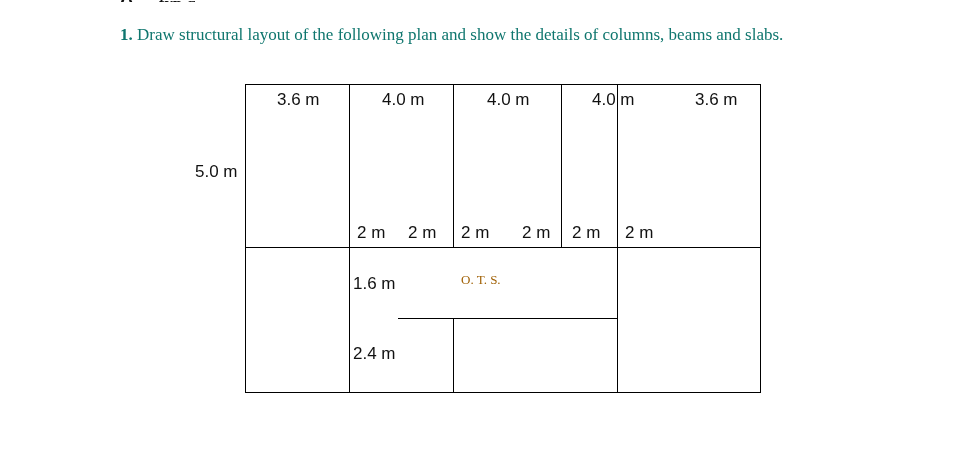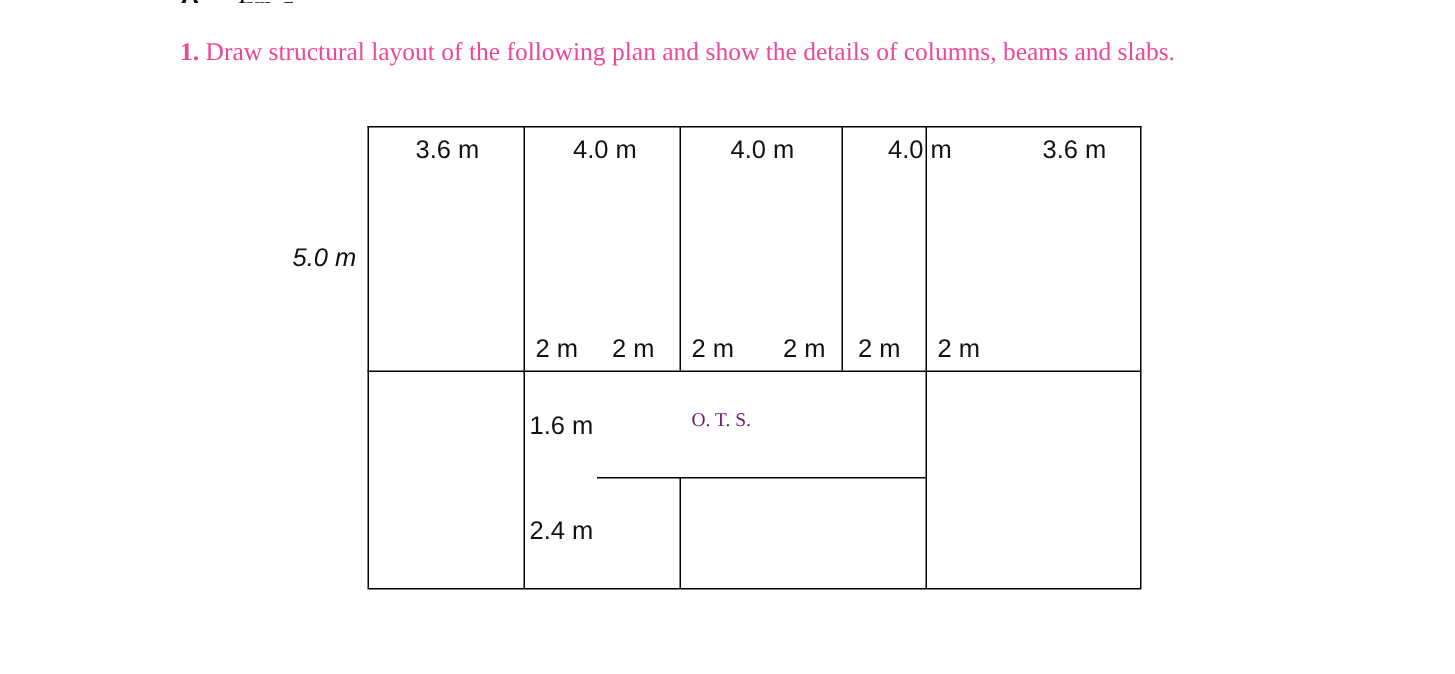--- a/index.html
+++ b/index.html
@@ -33,21 +33,21 @@
     overflow: hidden;
     height: 8px;
   }
   .question {
     position: absolute;
     left: 120px;
     top: 22px;
     width: 810px;
     font-size: 17px;
     line-height: 26px;
-    color: #ec4899;
+    color: #0f766e;
   }
   .question .qnum {
     font-weight: bold;
   }
 
   
   .drawing {
     position: absolute;
     left: 180px;
     top: 78px;
@@ -65,21 +65,21 @@
     position: absolute;
     font-family: "Liberation Sans", sans-serif;
     font-size: 17px;
     color: #111;
     white-space: nowrap;
   }
   .lbl-serif {
     position: absolute;
     font-family: "Liberation Serif", serif;
     font-size: 13px;
-    color: #701a75;
+    color: #a16207;
     white-space: nowrap;
   }
 </style>
 </head>
 <body>
 
 <div class="page">
 
   <div class="top-cut">Q.  .  .  typ  q</div>
 
@@ -110,21 +110,21 @@
     <div class="ln vline" style="left:169px; top:169px; height:145px;"></div>
     <div class="ln vline" style="left:273px; top:240px; height:74px;"></div>
     <div class="ln vline" style="left:437px; top:169px; height:145px;"></div>
 
     <div class="lbl" style="left:97px; top:12px;">3.6 m</div>
     <div class="lbl" style="left:202px; top:12px;">4.0 m</div>
     <div class="lbl" style="left:307px; top:12px;">4.0 m</div>
     <div class="lbl" style="left:412px; top:12px;">4.0 m</div>
     <div class="lbl" style="left:515px; top:12px;">3.6 m</div>
 
-    <div class="lbl" style="left:15px; top:84px;font-style:italic;">5.0 m</div>
+    <div class="lbl" style="left:15px; top:84px;">5.0 m</div>
 
     <div class="lbl" style="left:177px; top:145px;">2 m</div>
     <div class="lbl" style="left:228px; top:145px;">2 m</div>
     <div class="lbl" style="left:281px; top:145px;">2 m</div>
     <div class="lbl" style="left:342px; top:145px;">2 m</div>
     <div class="lbl" style="left:392px; top:145px;">2 m</div>
     <div class="lbl" style="left:445px; top:145px;">2 m</div>
 
     <div class="lbl" style="left:173px; top:196px;">1.6 m</div>
     <div class="lbl" style="left:173px; top:266px;text-align:center;">2.4 m</div>

